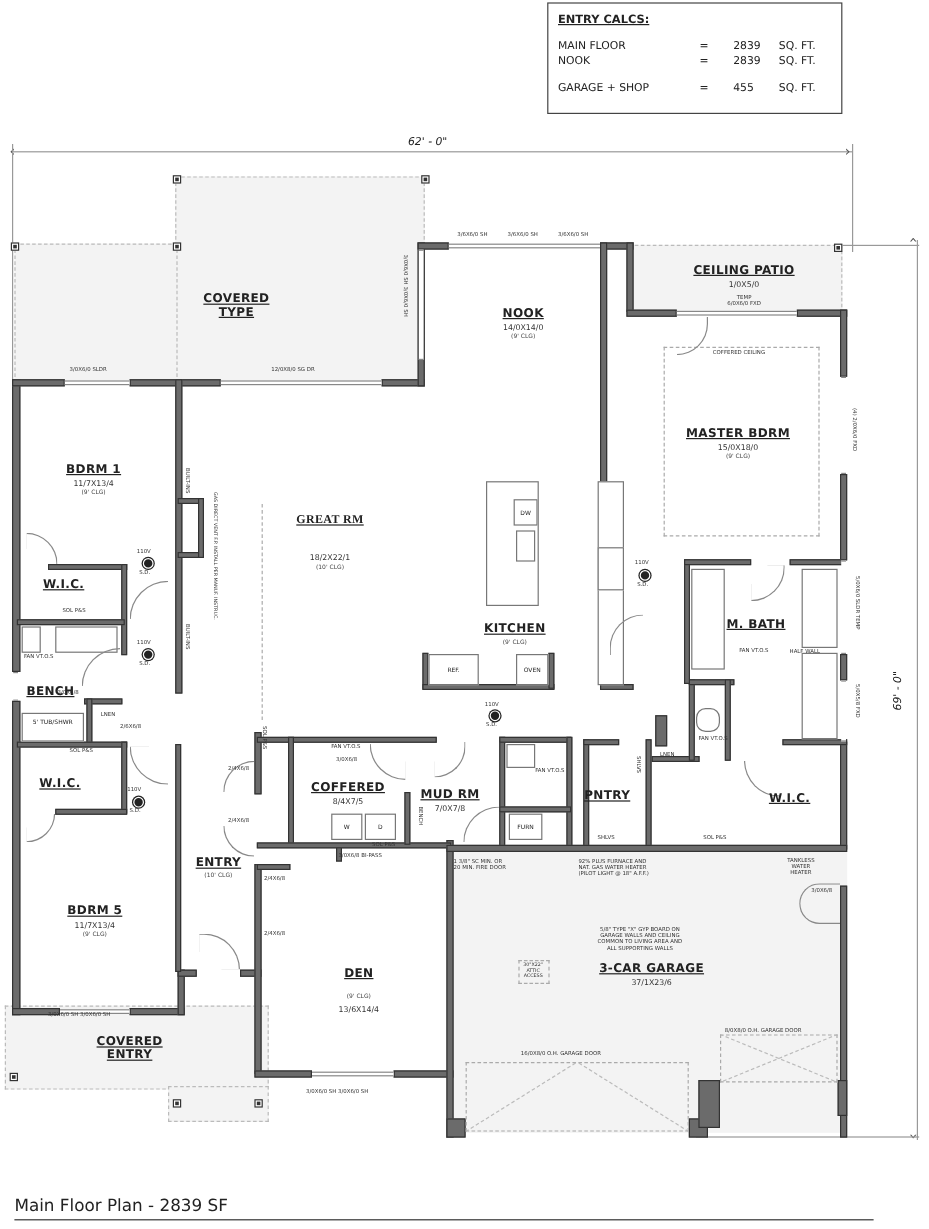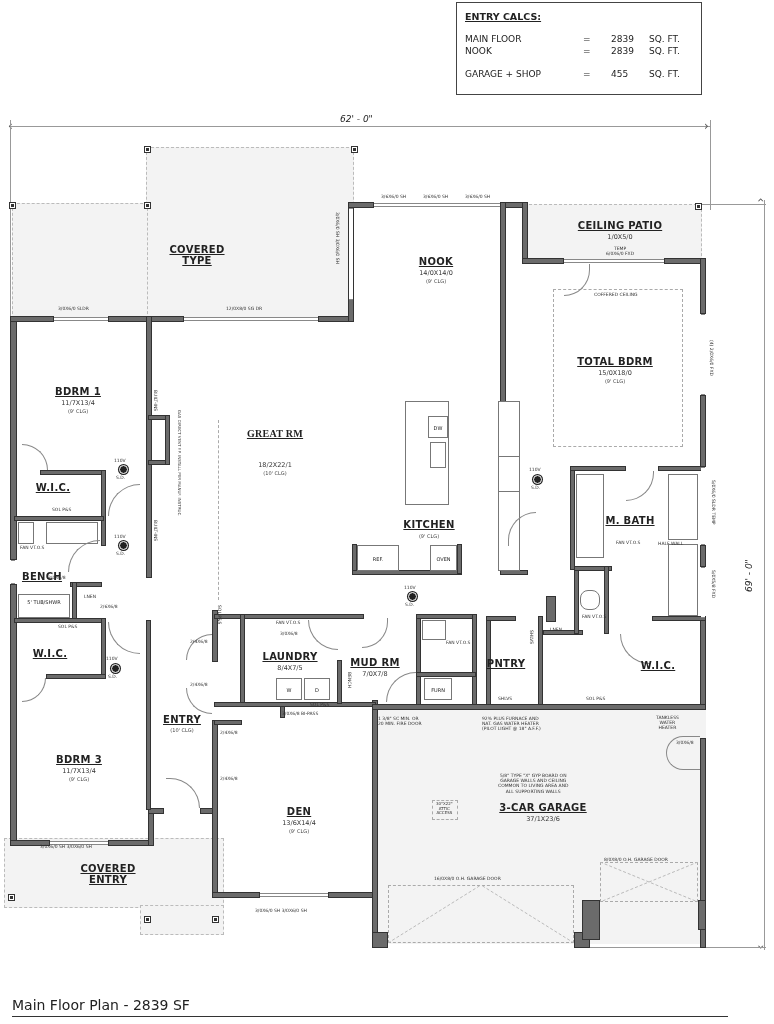--- a/index.html
+++ b/index.html
@@ -227,56 +227,56 @@
 <div class="door-arc" style="left:564px;top:264px;width:26px;height:32px;border-radius:0 0 26px 0;border-left:none;border-top:none;"></div>
 
 <div class="room-label" style="left:197px;top:244px;"><span>COVERED</span><br><span>TYPE</span></div>
 <div class="room-label" style="left:620px;top:220px;">CEILING PATIO</div>
 <div class="room-dim" style="left:620px;top:233px;">1/0X5/0</div>
 
 <div class="room-label" style="left:436px;top:256px;">NOOK</div>
 <div class="room-dim" style="left:436px;top:269px;">14/0X14/0</div>
 <div class="room-clg" style="left:436px;top:278px;">(9' CLG)</div>
 
-<div class="room-label" style="left:615px;top:356px;">TOTAL BDRM</div>
+<div class="room-label" style="left:615px;top:356px;">MASTER BDRM</div>
 <div class="room-dim" style="left:615px;top:369px;">15/0X18/0</div>
 <div class="room-clg" style="left:615px;top:378px;">(9' CLG)</div>
 
 <div class="room-label" style="left:78px;top:386px;">BDRM 1</div>
 <div class="room-dim" style="left:78px;top:399px;">11/7X13/4</div>
 <div class="room-clg" style="left:78px;top:408px;">(9' CLG)</div>
 
 <div class="room-label" style="left:275px;top:428px;font-family:Liberation Serif, serif;">GREAT RM</div>
 <div class="room-dim" style="left:275px;top:461px;">18/2X22/1</div>
 <div class="room-clg" style="left:275px;top:470px;">(10' CLG)</div>
 
 <div class="room-label" style="left:429px;top:519px;">KITCHEN</div>
 <div class="room-clg" style="left:429px;top:533px;">(9' CLG)</div>
 
 <div class="room-label" style="left:630px;top:515px;">M. BATH</div>
 <div class="room-label" style="left:53px;top:482px;">W.I.C.</div>
 <div class="room-label" style="left:42px;top:571px;">BENCH</div>
 <div class="room-label" style="left:50px;top:648px;">W.I.C.</div>
 
-<div class="room-label" style="left:290px;top:651px;">LAUNDRY</div>
+<div class="room-label" style="left:290px;top:651px;">COFFERED</div>
 <div class="room-dim" style="left:290px;top:664px;">8/4X7/5</div>
 <div class="room-label" style="left:375px;top:657px;">MUD RM</div>
 <div class="room-dim" style="left:375px;top:670px;">7/0X7/8</div>
 <div class="room-label" style="left:506px;top:658px;">PNTRY</div>
 <div class="room-label" style="left:658px;top:660px;">W.I.C.</div>
 
 <div class="room-label" style="left:182px;top:714px;">ENTRY</div>
 <div class="room-clg" style="left:182px;top:727px;">(10' CLG)</div>
 
-<div class="room-label" style="left:79px;top:754px;">BDRM 3</div>
+<div class="room-label" style="left:79px;top:754px;">BDRM 5</div>
 <div class="room-dim" style="left:79px;top:767px;">11/7X13/4</div>
 <div class="room-clg" style="left:79px;top:776px;">(9' CLG)</div>
 
 <div class="room-label" style="left:299px;top:806px;">DEN</div>
-<div class="room-dim" style="left:299px;top:819px;text-align:right;">13/6X14/4</div>
+<div class="room-dim" style="left:299px;top:837px;text-align:right;">13/6X14/4</div>
 <div class="room-clg" style="left:299px;top:828px;">(9' CLG)</div>
 
 <div class="room-label" style="left:543px;top:802px;">3-CAR GARAGE</div>
 <div class="room-dim" style="left:543px;top:815px;">37/1X23/6</div>
 
 <div class="room-label" style="left:108px;top:863px;"><span>COVERED</span><br><span>ENTRY</span></div>
 
 <div class="note" style="left:58px;top:306px;">3/0X6/0 SLDR</div>
 <div class="note" style="left:226px;top:306px;">12/0X8/0 SG DR</div>
 <div class="note" style="left:381px;top:194px;">3/6X6/0 SH</div>

